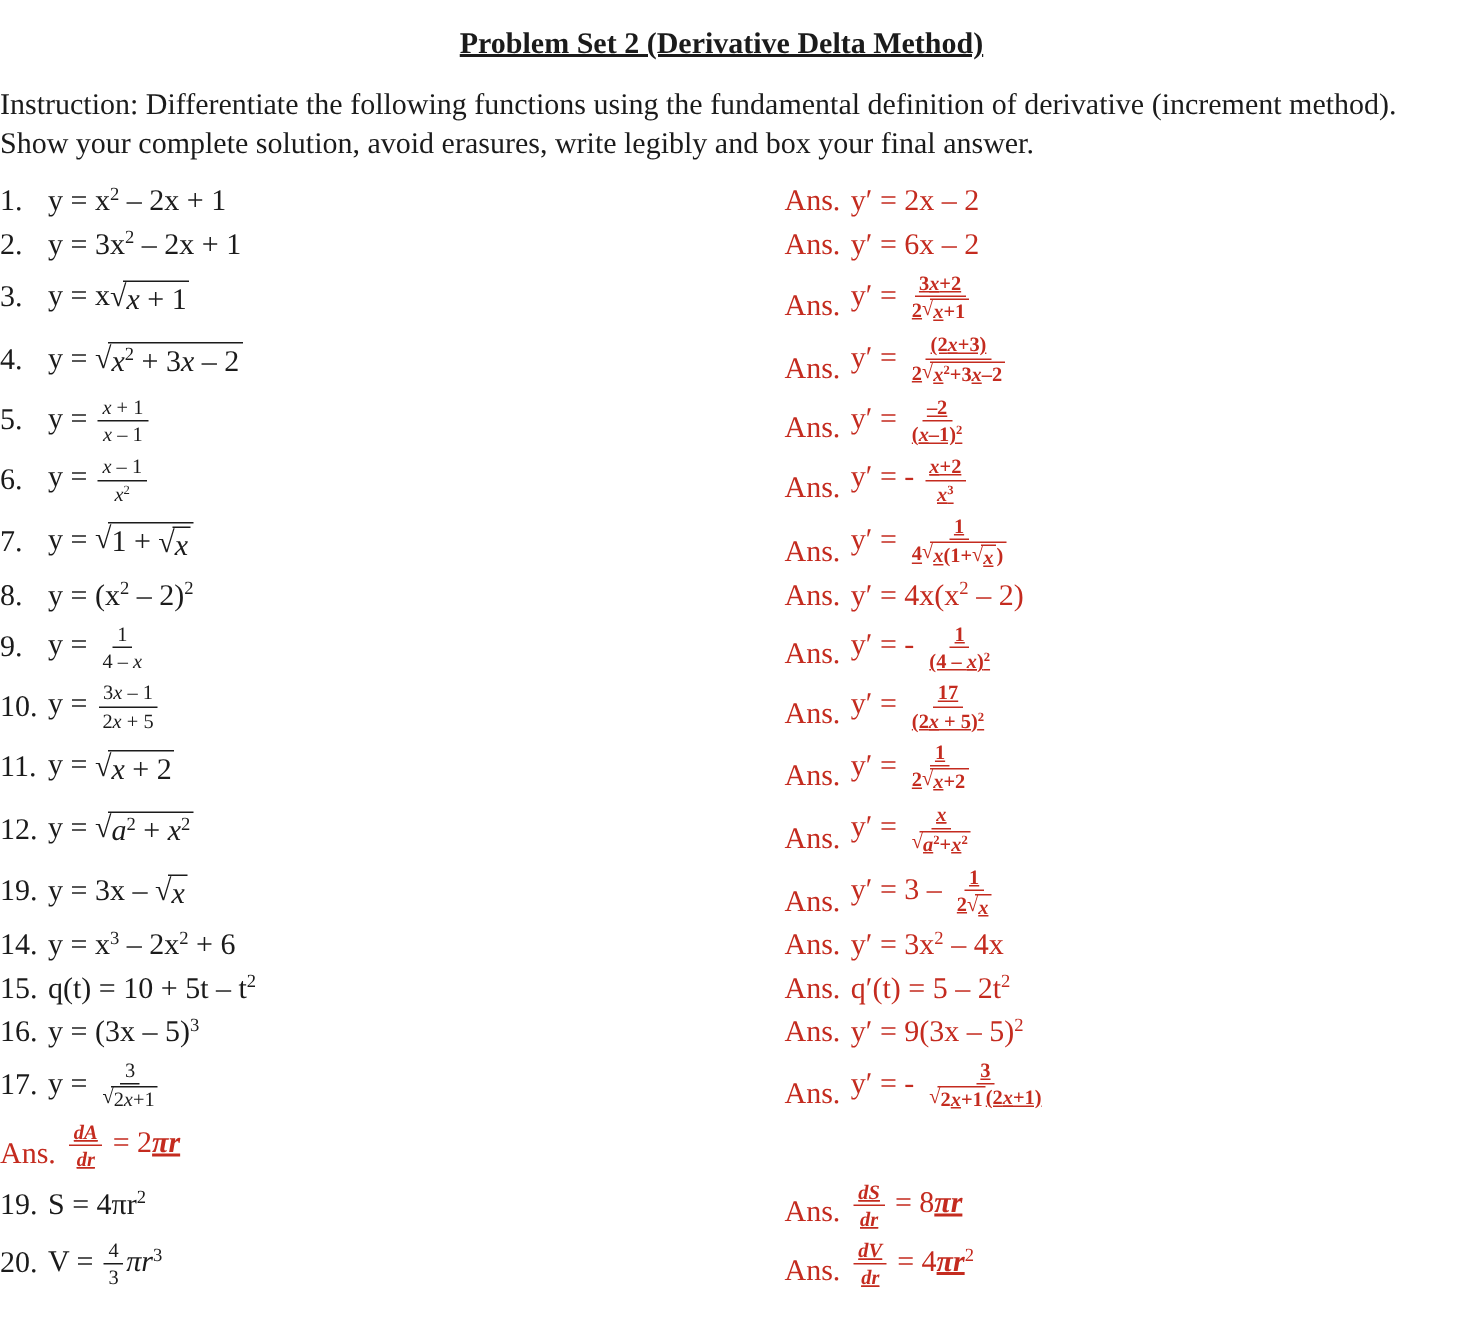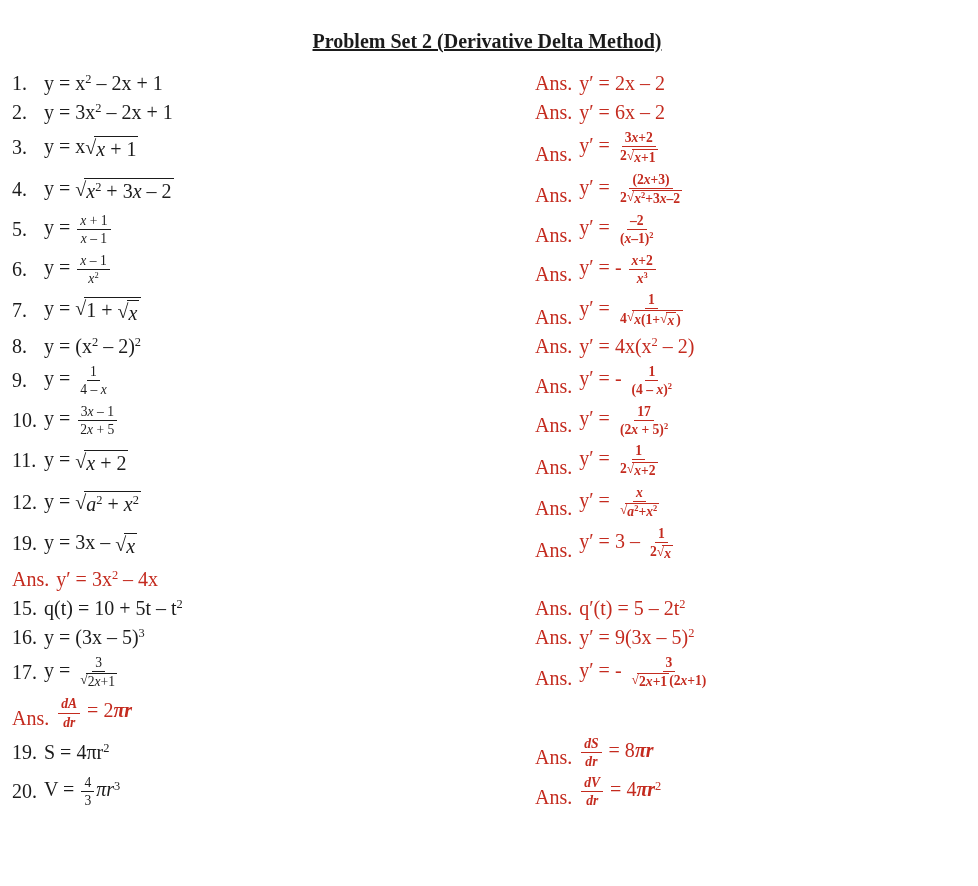--- a/index.html
+++ b/index.html
@@ -3,21 +3,21 @@
 <meta charset="utf-8">
 <style>
   :root { --red:#c42b1f; --ink:#1b1b1b; }
   html,body { margin:0; padding:0; background:#ffffff; }
   body {
     width:978px; min-height:886px;
     font-family:"Liberation Serif", serif;
     color:var(--ink);
     -webkit-font-smoothing:antialiased;
   }
-  .page { padding:10px 16px 6px 12px;margin-top:12px; }
+  .page { padding:10px 16px 6px 0; }
 
   .title {
     text-align:center; font-weight:bold; text-decoration:underline;
     font-size:20px; margin:8px 0 16px 0;
   }
   .instruction { font-size:20px; line-height:1.32; margin:0 0 10px 0; }
 
   .rows { font-size:20px; }
   .row { display:flex; align-items:center; padding:3px 0; }
   .qcell { flex:0 0 523px; display:flex; align-items:center; }
@@ -36,27 +36,28 @@
     margin:0 2px; text-align:center;
   }
   .fnum { border-bottom:1.6px solid currentColor; padding:0 3px 1px 3px; }
   .fden { padding:1px 3px 0 3px; }
 
   .sqrt { display:inline-flex; align-items:flex-start; vertical-align:middle; }
   .radsign { line-height:1.1; margin-right:-2px; }
   .radicand { border-top:1.6px solid currentColor; line-height:1.1; padding:1px 2px 0 2px; }
 
   
-  .acell .frac, .acell .it { font-weight:bold; }
+  .acell .frac, .acell .it { font-weight:bold;text-decoration:underline; }
 </style>
 </head>
 <body>
 
 <div class="page">
   <div class="title">Problem Set 2 (Derivative Delta Method)</div>
+  <div class="instruction">Instruction: Differentiate the following functions using the fundamental definition of derivative (increment method). Show your complete solution, avoid erasures, write legibly and box your final answer.</div>
   <div class="rows">
       <div class="row">
         <div class="qcell">
           <span class="qnum">1.</span>
           <span class="eq">y = x<sup class="sup">2</sup> – 2x + 1</span>
         </div>
         <div class="acell">
           <span class="anslabel">Ans.</span>
           <span class="eq">y′ = 2x – 2</span>
         </div>
@@ -259,20 +260,24 @@
           <span class="eq">y′ = 3 – <span class="frac">
               <span class="fnum">1</span>
               <span class="fden">2<span class="sqrt">
                   <span class="radsign">√</span>
                   <span class="radicand"><span class="it">x</span></span>
                 </span></span>
             </span></span>
         </div>
       </div>
       <div class="row">
+        <div class="qcell">
+          <span class="qnum">14.</span>
+          <span class="eq">y = x<sup class="sup">3</sup> – 2x<sup class="sup">2</sup> + 6</span>
+        </div>
         <div class="acell">
           <span class="anslabel">Ans.</span>
           <span class="eq">y′ = 3x<sup class="sup">2</sup> – 4x</span>
         </div>
       </div>
       <div class="row">
         <div class="qcell">
           <span class="qnum">15.</span>
           <span class="eq">q(t) = 10 + 5t – t<sup class="sup">2</sup></span>
         </div>

